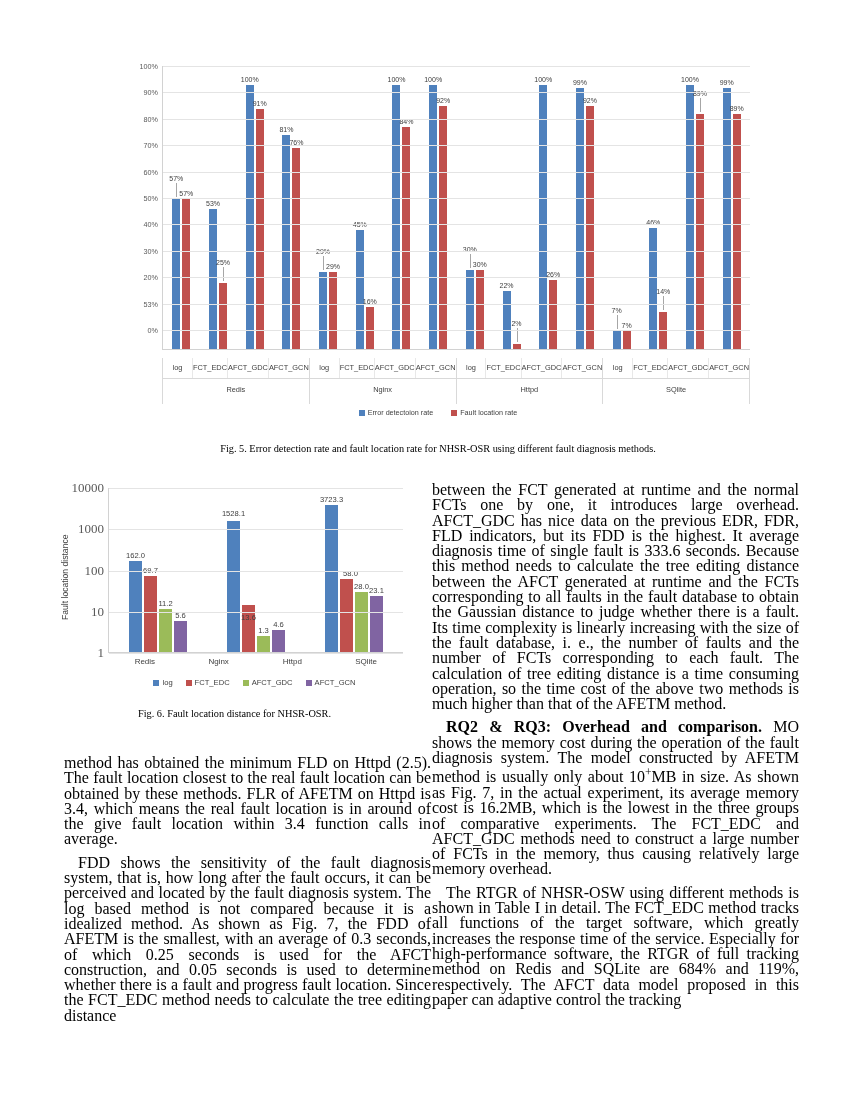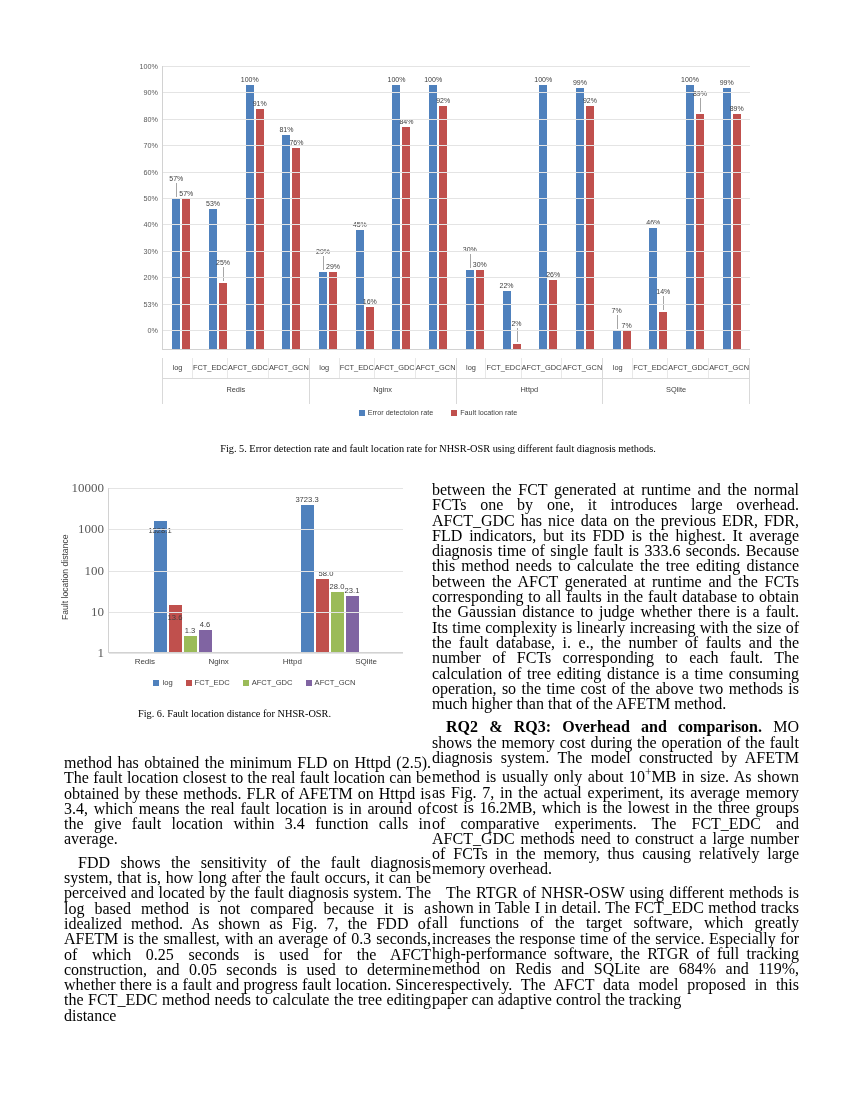--- a/index.html
+++ b/index.html
@@ -318,22 +318,32 @@
   </div>
 </div>
 <div class="caption" style="left:118px; top:443px; width:640px;">Fig. 5.  Error detection rate and fault location rate for NHSR-OSR using different fault diagnosis methods.</div>
 
 <div id="fig6-wrap">
   <div class="chart6">
     <div class="c6-ylabel">Fault location distance</div>
     <div class="c6-plot" id="c6-plot">
       <div class="c6-groups" id="c6-groups">
           <div class="c6-group">
+            <div class="bar6" style="height: 91.1425px; background: rgb(79, 129, 189); left: calc(50% - 29px);"></div>
+            <div class="dlabel6" style="bottom: 92.1425px; left: calc(50% - 22.5px);">162.0</div>
+            <div class="bar6" style="height: 76.0334px; background: rgb(192, 80, 77); left: calc(50% - 14px);"></div>
+            <div class="dlabel6" style="bottom: 77.0334px; left: calc(50% - 7.5px);">69.7</div>
+            <div class="bar6" style="height: 43.2802px; background: rgb(155, 187, 89); left: calc(50% + 1px);"></div>
+            <div class="dlabel6" style="bottom: 44.2802px; left: calc(50% + 7.5px);">11.2</div>
+            <div class="bar6" style="height: 30.8628px; background: rgb(128, 100, 162); left: calc(50% + 16px);"></div>
+            <div class="dlabel6" style="bottom: 31.8628px; left: calc(50% + 22.5px);">5.6</div>
+          </div>
+          <div class="c6-group">
             <div class="bar6" style="height: 131.346px; background: rgb(79, 129, 189); left: calc(50% - 29px);"></div>
-            <div class="dlabel6" style="bottom: 117px; left: calc(50% - 22.5px); margin-top: 40px;">1528.1</div>
+            <div class="dlabel6" style="bottom: 134px; left: calc(50% - 22.5px); margin-top: 40px;">1528.1</div>
             <div class="bar6" style="height: 46.7585px; background: rgb(192, 80, 77); left: calc(50% - 14px);"></div>
             <div class="dlabel6" style="bottom: 30px; left: calc(50% - 7.5px);">13.6</div>
             <div class="bar6" style="height: 16.415px; background: rgb(155, 187, 89); left: calc(50% + 1px);"></div>
             <div class="dlabel6" style="bottom: 17.415px; left: calc(50% + 7.5px);">1.3</div>
             <div class="bar6" style="height: 21.9235px; background: rgb(128, 100, 162); left: calc(50% + 16px);"></div>
             <div class="dlabel6" style="bottom: 22.9235px; left: calc(50% + 22.5px);">4.6</div>
           </div>
           <div class="c6-group">
             <div class="bar6" style="height: 147.301px; background: rgb(79, 129, 189); left: calc(50% - 29px);"></div>
             <div class="dlabel6" style="bottom: 148.301px; left: calc(50% - 22.5px);">3723.3</div>

